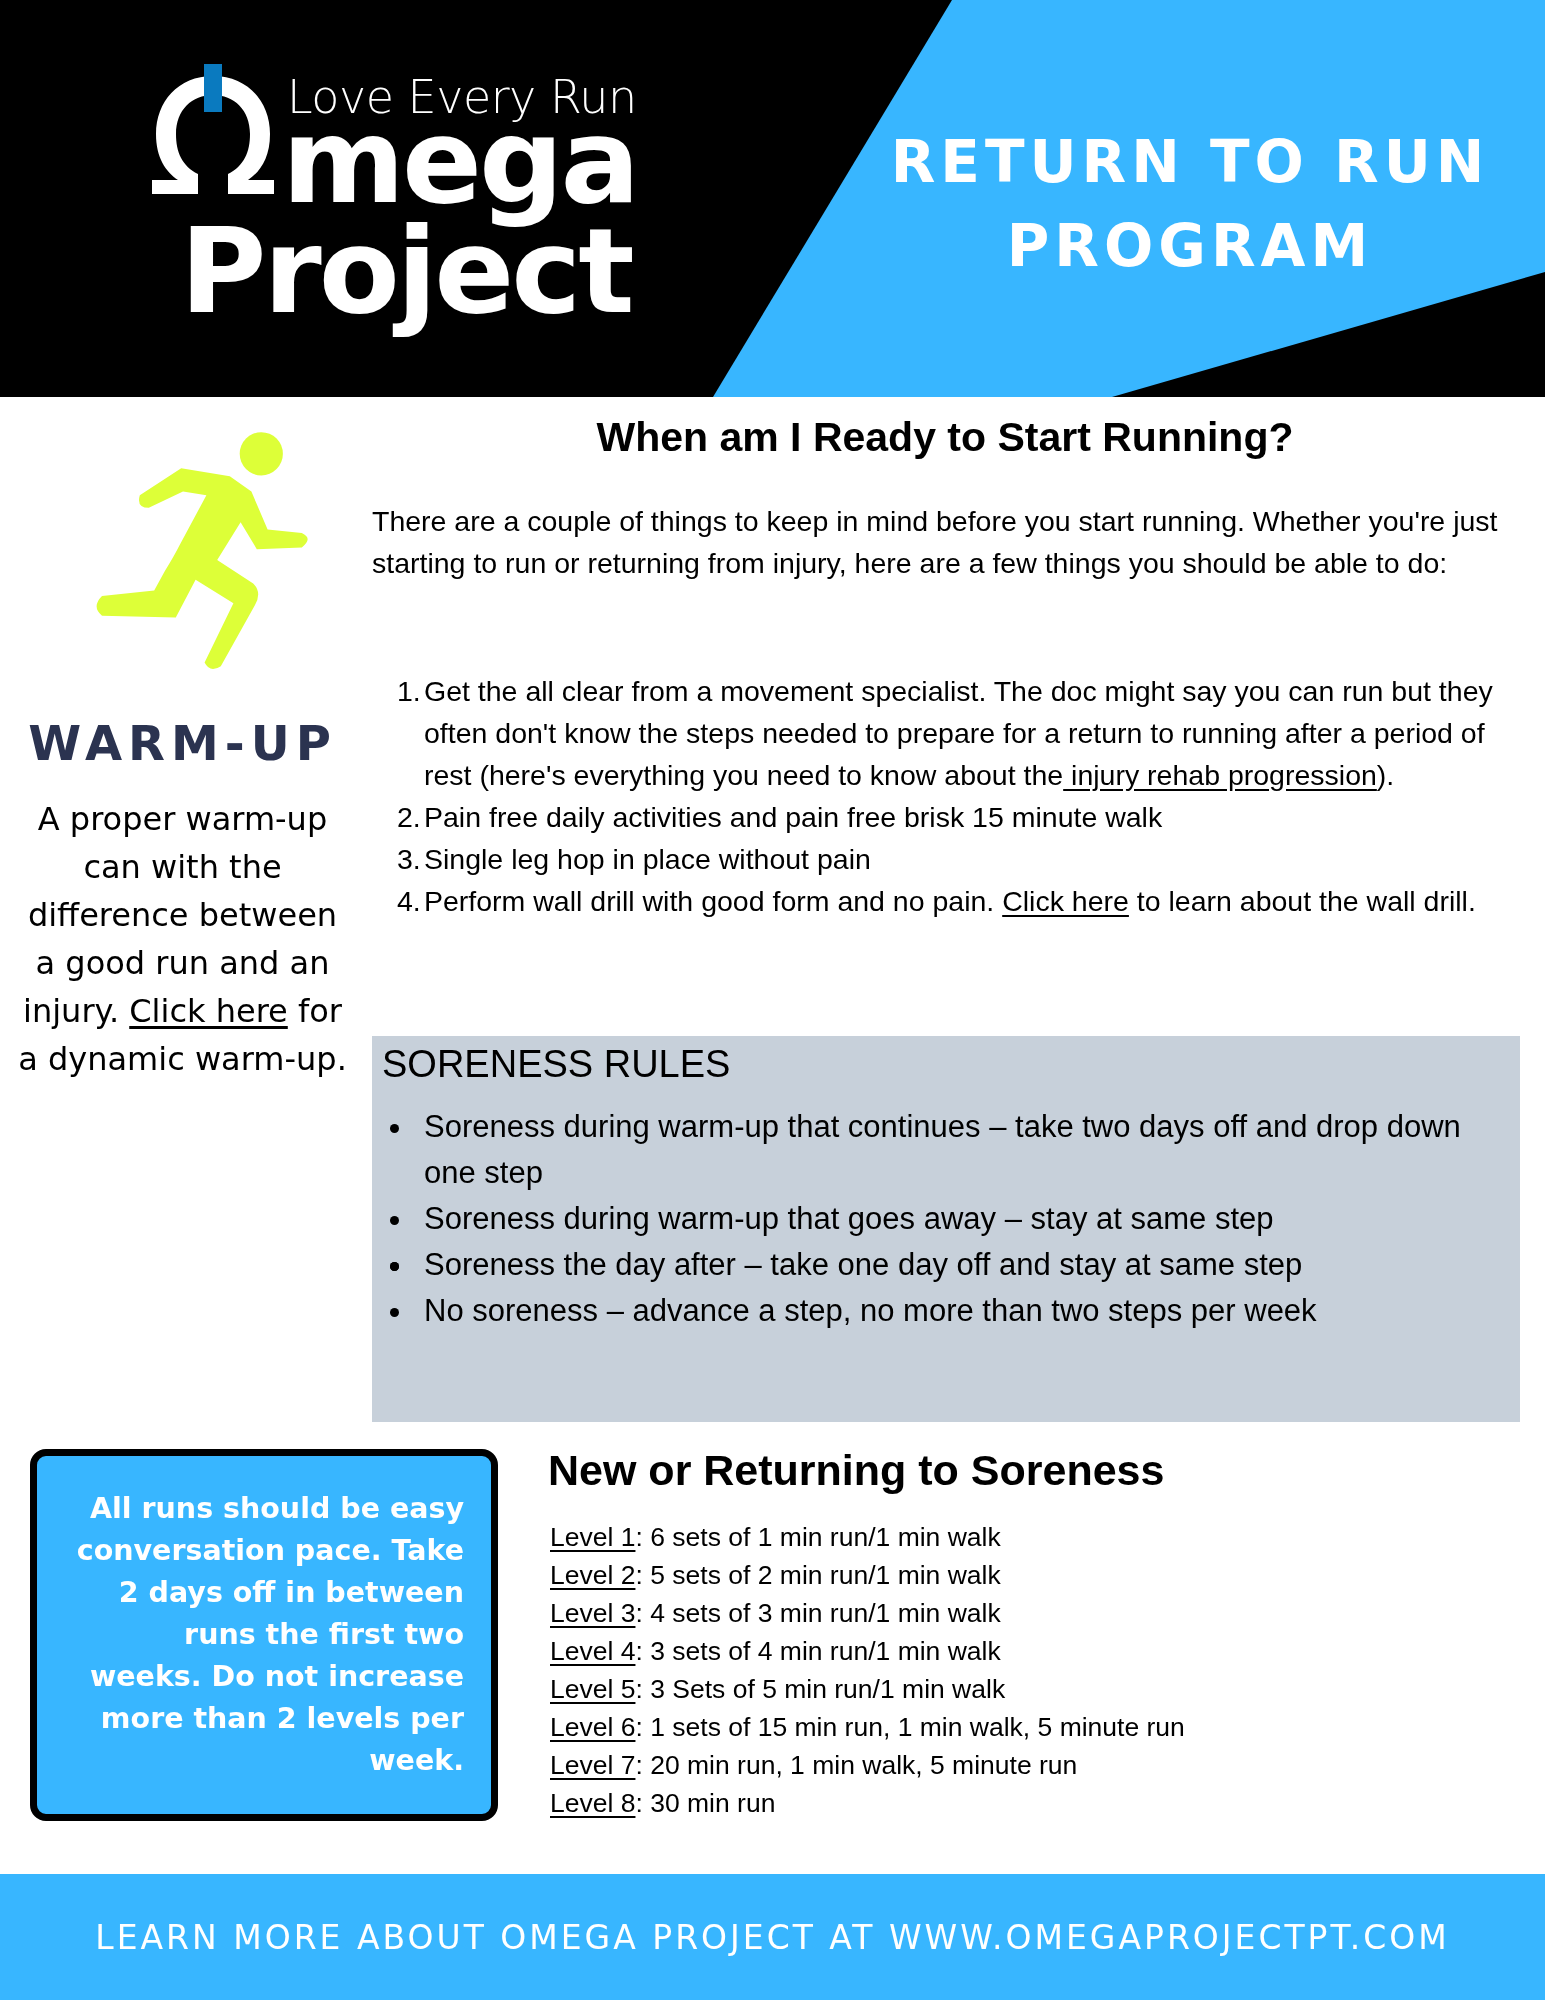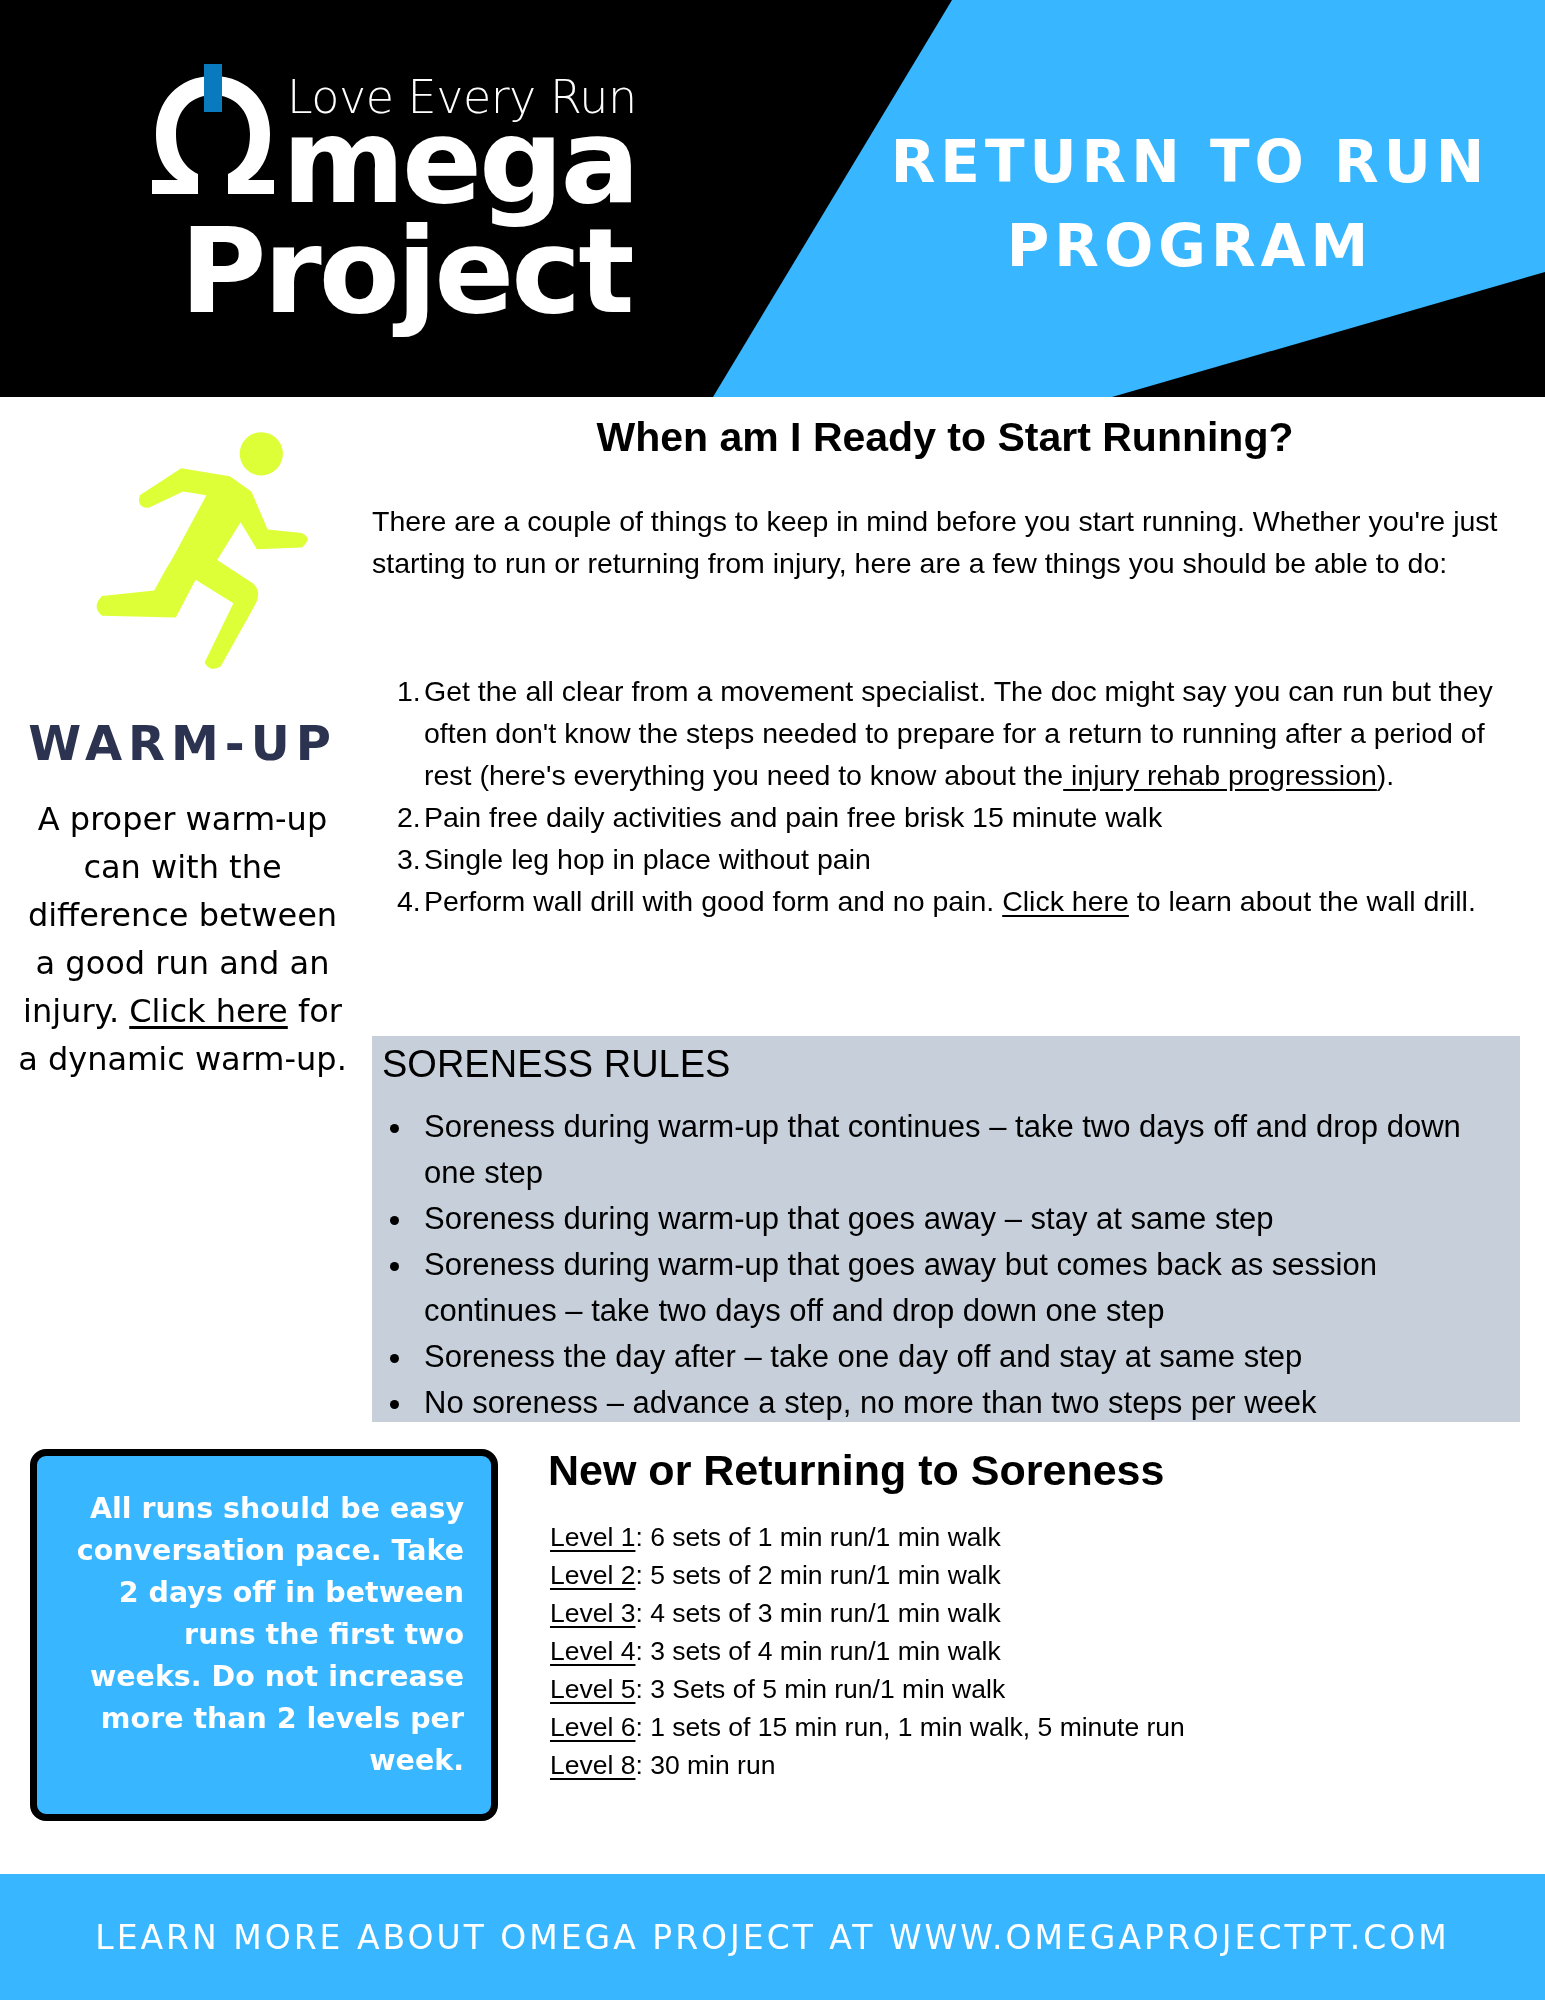--- a/index.html
+++ b/index.html
@@ -110,36 +110,37 @@
     <span class="num">4.</span>
     <span>Perform wall drill with good form and no pain. </span><a class="link" href="#">Click here</a><span> to learn about the wall drill.</span>
   </li>
 </ol>
 
 <div class="abs soreness">
   <div class="soreness-title">SORENESS RULES</div>
   <ul>
     <li><span class="dot"></span><span>Soreness during warm-up that continues – take two days off and drop down one step</span></li>
     <li><span class="dot"></span><span>Soreness during warm-up that goes away – stay at same step</span></li>
-    <li><span class="dot"></span><span>Soreness during warm-up that goes away but comes back as session continues – take two days off and drop down one step</span></li>
+    <li><span class="dot"></span></li>
     <li><span class="dot"></span><span>Soreness the day after – take one day off and stay at same step</span></li>
     <li><span class="dot"></span><span>No soreness – advance a step, no more than two steps per week</span></li>
   </ul>
 </div>
 
 <div class="abs note-box">
   <div class="note-text">All runs should be easy conversation pace. Take 2 days off in between runs the first two weeks. Do not increase more than 2 levels per week.</div>
 </div>
 
 <div class="abs levels-heading">New or Returning to Soreness</div>
 <ul class="abs levels">
   <li><span class="lvl">Level 1</span><span>: 6 sets of 1 min run/1 min walk</span></li>
   <li><span class="lvl">Level 2</span><span>: 5 sets of 2 min run/1 min walk</span></li>
   <li><span class="lvl">Level 3</span><span>: 4 sets of 3 min run/1 min walk</span></li>
   <li><span class="lvl">Level 4</span><span>: 3 sets of 4 min run/1 min walk</span></li>
   <li><span class="lvl">Level 5</span><span>: 3 Sets of 5 min run/1 min walk</span></li>
   <li><span class="lvl">Level 6</span><span>: 1 sets of 15 min run, 1 min walk, 5 minute run</span></li>
+  <li><span class="lvl">Level 7</span><span>: 20 min run, 1 min walk, 5 minute run</span></li>
   <li><span class="lvl">Level 8</span><span>: 30 min run</span></li>
 </ul>
 
 <div class="abs footer">
   <div class="footer-text">LEARN MORE ABOUT OMEGA PROJECT AT WWW.OMEGAPROJECTPT.COM</div>
 </div>
 
 </body></html>

